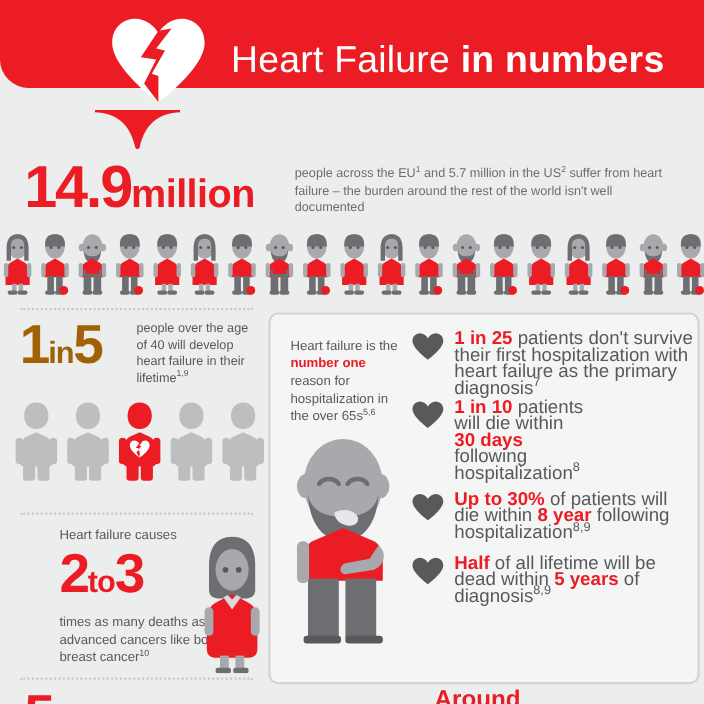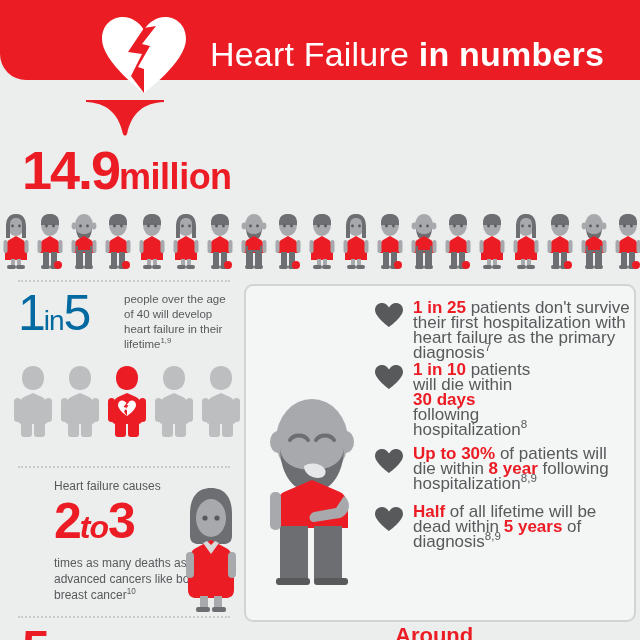--- a/index.html
+++ b/index.html
@@ -54,33 +54,33 @@
 
   
   .dotrule{
     position:absolute;height:0;border-top:2px dotted #c9cacc;
   }
 
   
   .col-left{position:absolute;left:0;top:288px;width:240px;}
 
   .stat1in5{position:absolute;left:18px;top:0px;white-space:nowrap;
-    color:#0369a1;font-weight:400;font-size:50px;line-height:50px;letter-spacing:-2px;}
+    color:#a16207;font-weight:700;font-size:50px;line-height:50px;letter-spacing:-2px;}
   .stat1in5 .mid{font-size:28px;letter-spacing:-1px;}
   .copy1in5{
     position:absolute;left:124px;top:4px;width:110px;
     color:#58595b;font-size:11.5px;line-height:15px;
   }
 
   .fiverow{position:absolute;left:14px;top:76px;width:226px;display:flex;gap:9px;}
 
   .stat2to3wrap{position:absolute;left:18px;top:190px;width:160px;margin-left:36px;}
   .lead2to3{color:#58595b;font-size:12px;line-height:16px;margin-bottom:1px;}
   .big2to3{color:#ec1c24;font-weight:700;font-size:50px;line-height:52px;letter-spacing:-2px;white-space:nowrap;}
-  .big2to3 .mid{font-size:32px;letter-spacing:-1px;font-style:italic;}
+  .big2to3 .mid{font-size:28px;letter-spacing:-1px;}
   .tail2to3{color:#58595b;font-size:12px;line-height:16px;margin-top:2px;width:180px;}
   .woman{position:absolute;left:180px;top:196px;}
 
   
   .panel{
     position:absolute;left:244px;top:284px;width:392px;height:338px;
     background:#f4f5f5;border:2px solid #d2d3d5;border-radius:9px;
     box-sizing:border-box;
   }
   .panel-copy{
@@ -124,20 +124,25 @@
     </div>
   </div>
   <div class="drip">
     <svg width="78" height="36" viewBox="0 0 78 36">
       <path d="M0 0 H78 V2 C58 3 46 12 41 34 C40 36 38 36 37 34 C32 12 20 3 0 2 Z" fill="#ec1c24"></path>
     </svg>
   </div>
 
   <div class="topstat">
     <div class="big149"><span>14.9</span><span class="unit">million</span></div>
+    <div class="topcopy">
+      <span>people across the EU</span><sup>1</sup><span> and 5.7 million in the US</span><sup>2</sup><span> suffer</span>
+      <span>from heart failure – the burden around the rest of the</span>
+      <span>world isn't well documented</span>
+    </div>
   </div>
 
   <div class="peoplerow" id="people-row">
       <span class="p"><svg width="32" height="58" viewBox="0 0 32 58">
           <ellipse cx="16" cy="13" rx="9" ry="11" fill="#a7a9ac"></ellipse>
           <path d="M16 2 C8 2 6 8 6 15 L6 26 L10 26 L10 13 C10 8 12 6 16 6 C20 6 22 8 22 13 L22 26 L26 26 L26 15 C26 8 24 2 16 2 Z" fill="#6d6e71"></path>
           <circle cx="12.5" cy="14" r="1.4" fill="#58595b"></circle>
           <circle cx="19.5" cy="14" r="1.4" fill="#58595b"></circle>
           <path d="M16 24 L9 28 C6 30 5 36 5 42 L5 48 L27 48 L27 42 C27 36 26 30 23 28 Z" fill="#ec1c24"></path>
           <rect x="11" y="47" width="4" height="7" fill="#a7a9ac"></rect>
@@ -486,20 +491,21 @@
         <rect x="20" y="112" width="8" height="13" fill="#a7a9ac"></rect>
         <rect x="34" y="112" width="8" height="13" fill="#a7a9ac"></rect>
         <rect x="16" y="123" width="14" height="5" rx="2" fill="#6d6e71"></rect>
         <rect x="32" y="123" width="14" height="5" rx="2" fill="#6d6e71"></rect>
       </svg>
     </div>
   </div>
 
   <div class="panel"></div>
 
+  <div class="panel-copy"><span>Heart failure is the </span><span class="hl">number one</span><span> reason for hospitalization in the over 65s</span><sup>5,6</sup></div>
 
   <div class="oldman">
     <svg width="108" height="196" viewBox="0 0 108 196">
 
       <rect x="24" y="120" width="5" height="68" fill="#6d6e71"></rect>
       <path d="M24 124 C24 114 34 112 34 122 L29 122 C29 118 27 118 27 124 Z" fill="#6d6e71"></path>
 
       <ellipse cx="54" cy="48" rx="36" ry="41" fill="#a7a9ac"></ellipse>
       <ellipse cx="20" cy="50" rx="8" ry="11" fill="#a7a9ac"></ellipse>
       <ellipse cx="88" cy="50" rx="8" ry="11" fill="#a7a9ac"></ellipse>

